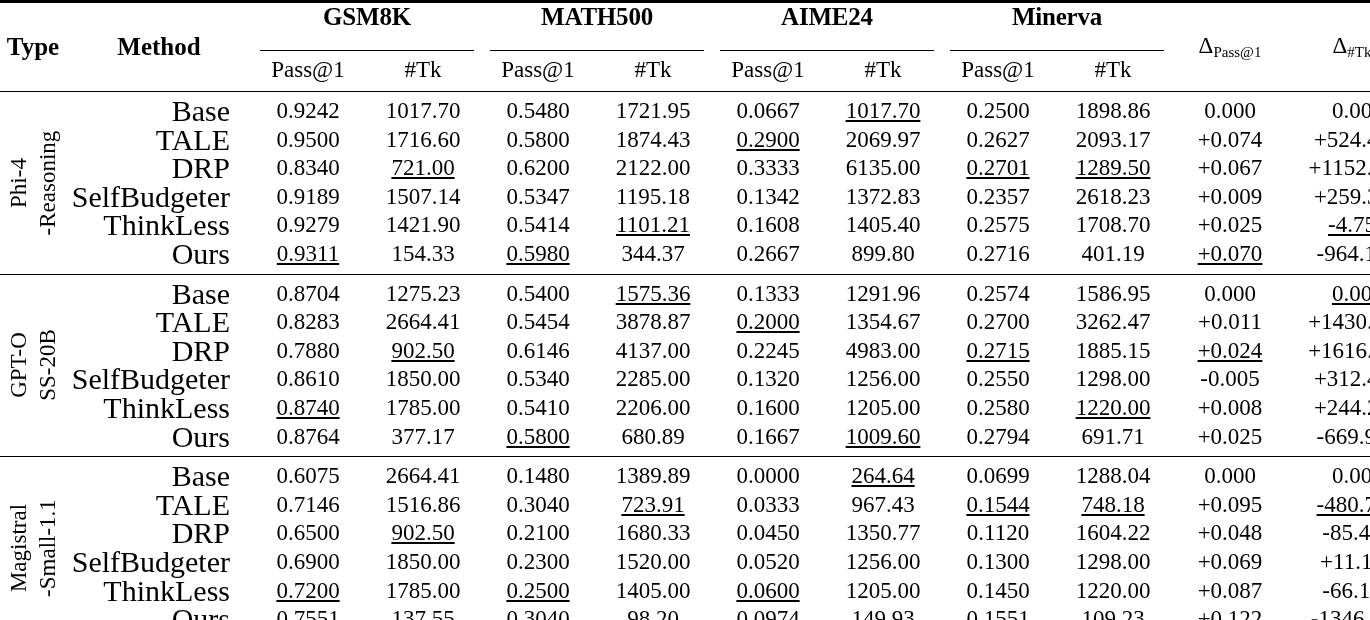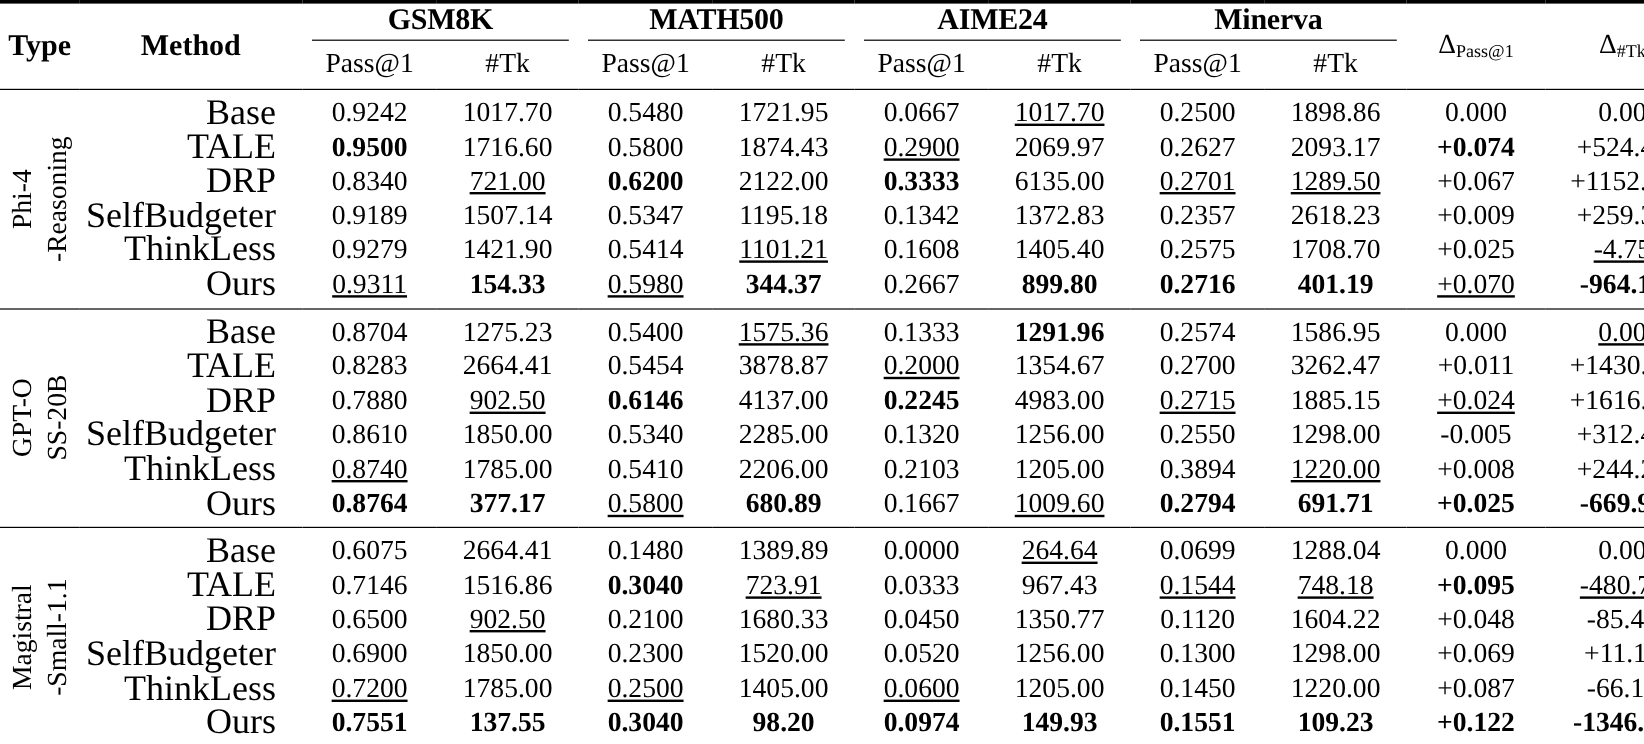--- a/index.html
+++ b/index.html
@@ -49,21 +49,21 @@
   .hdr-group {
     text-align: center;
     font-weight: bold;
     font-size: 25px;
     padding-bottom: 2px;
     letter-spacing: -0.2px;
   }
   .hdr-group .grp-inner {
     display: block;
     border-bottom: 1.6px solid #000;
-    padding-bottom: 2px;
+    padding-bottom: 19px;
     margin: 0 8px;
   }
   .hdr-main {
     font-weight: bold;
     font-size: 25px;
     text-align: center;
     vertical-align: middle;
   }
   .hdr-delta {
     font-size: 23px;
@@ -117,21 +117,21 @@
     transform: translate(-50%, -50%) rotate(-90deg);
     white-space: nowrap;
     text-align: center;
     font-size: 23px;
     line-height: 29px;
   }
   .rot-inner .l1,
   .rot-inner .l2 {
     display: block;
   }
-  b.bold { font-weight: bold; }
+  b.bold { font-weight: normal; }
   u.ul {
     text-decoration: underline;
     text-underline-offset: 2px;
     text-decoration-thickness: 1.5px;
   }
   .group-sep td {
     border-top: 1.6px solid #000;
     height: 0;
     padding: 0;
     font-size: 0;
@@ -361,23 +361,23 @@
           <td class="cell">1298.00</td>
           <td class="cell">-0.005</td>
           <td class="cell">+312.47</td>
         </tr>
         <tr>
           <td class="method">ThinkLess</td>
           <td class="cell"><u class="ul">0.8740</u></td>
           <td class="cell">1785.00</td>
           <td class="cell">0.5410</td>
           <td class="cell">2206.00</td>
-          <td class="cell">0.2103</td>
+          <td class="cell">0.1600</td>
           <td class="cell">1205.00</td>
-          <td class="cell">0.3894</td>
+          <td class="cell">0.2580</td>
           <td class="cell"><u class="ul">1220.00</u></td>
           <td class="cell">+0.008</td>
           <td class="cell">+244.22</td>
         </tr>
         <tr>
           <td class="method">Ours</td>
           <td class="cell"><b class="bold">0.8764</b></td>
           <td class="cell"><b class="bold">377.17</b></td>
           <td class="cell"><u class="ul">0.5800</u></td>
           <td class="cell"><b class="bold">680.89</b></td>

